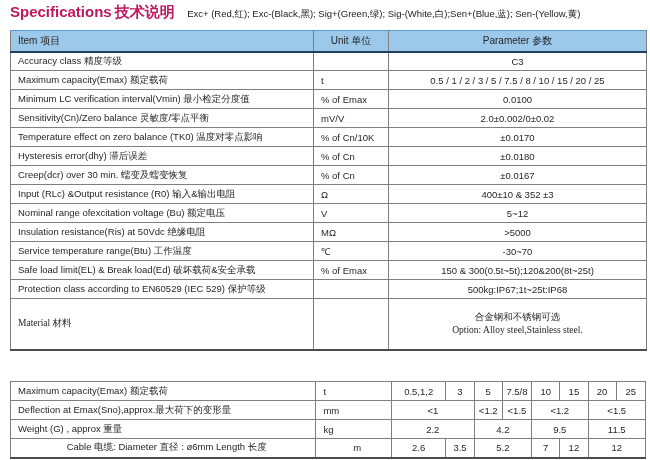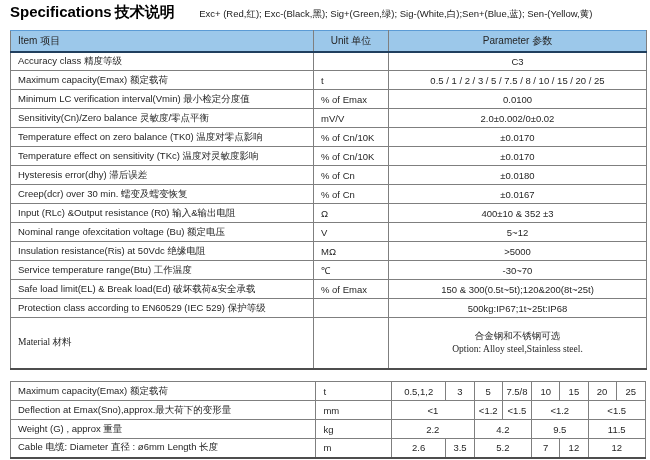--- a/index.html
+++ b/index.html
@@ -13,27 +13,27 @@
     overflow: hidden;
   }
   .title-bar {
     position: absolute;
     top: 3px; left: 10px; right: 2px;
     white-space: nowrap;
   }
   .title-main, .title-cn {
     font-size: 15px;
     font-weight: bold;
-    color: #000000;
+    color: #be185d;
   }
   .title-cn { margin-left: 3px; }
   .title-suffix {
     font-size: 9.5px;
     color: #1a1a1a;
-    margin-left: 20px;
+    margin-left: 8px;
   }
   table {
     border-collapse: collapse;
     table-layout: fixed;
     position: absolute;
     left: 10px;
     width: 636px;
     font-size: 9.5px;
     color: #262626;
     border-radius: 13px;
@@ -64,21 +64,21 @@
   .unit-cell {
     text-align: left;
     padding-left: 7px;
   }
   #spec-table tr.material-row td {
     height: 51px;
     border-bottom: 2px solid #4d4d4d;
     font-family: Liberation Serif, serif;
   }
   .material-param { line-height: 13px; white-space: normal; }
-  #dim-table tr:last-child td { border-bottom: 2px solid #4d4d4d; }
+  #dim-table tr:last-child td { border-bottom: 2px solid #4d4d4d; text-align: center; }
 </style>
 </head>
 <body>
 
 <div class="title-bar">
   <span class="title-main">Specifications</span><span class="title-cn">技术说明</span>
   <span class="title-suffix">Exc+ (Red,红); Exc-(Black,黑); Sig+(Green,绿); Sig-(White,白);Sen+(Blue,蓝); Sen-(Yellow,黄)</span>
 </div>
 
 <table id="spec-table">
@@ -110,25 +110,20 @@
       <td class="unit-cell">% of Emax</td>
       <td>0.0100</td>
     </tr>
     <tr>
       <td class="item-cell">Sensitivity(Cn)/Zero balance 灵敏度/零点平衡</td>
       <td class="unit-cell">mV/V</td>
       <td>2.0±0.002/0±0.02</td>
     </tr>
     <tr>
       <td class="item-cell">Temperature effect on zero balance (TK0) 温度对零点影响</td>
-      <td class="unit-cell">% of Cn/10K</td>
-      <td>±0.0170</td>
-    </tr>
-    <tr>
-      <td class="item-cell">Temperature effect on sensitivity (TKc) 温度对灵敏度影响</td>
       <td class="unit-cell">% of Cn/10K</td>
       <td>±0.0170</td>
     </tr>
     <tr>
       <td class="item-cell">Hysteresis error(dhy) 滞后误差</td>
       <td class="unit-cell">% of Cn</td>
       <td>±0.0180</td>
     </tr>
     <tr>
       <td class="item-cell">Creep(dcr) over 30 min. 蠕变及蠕变恢复</td>

